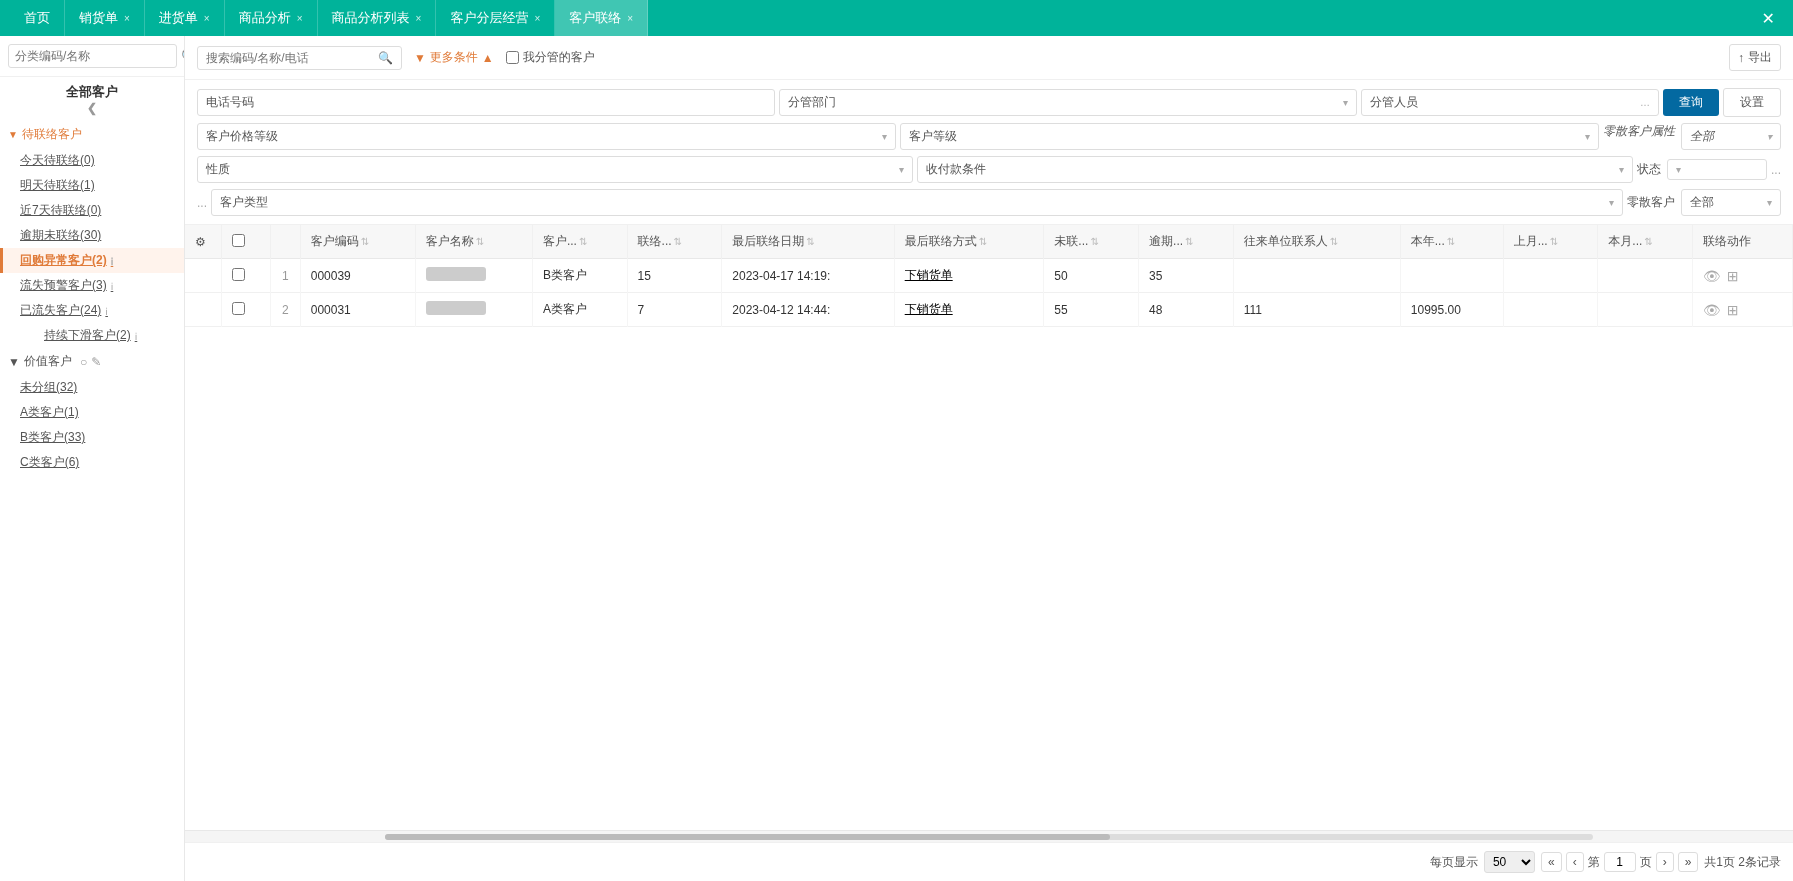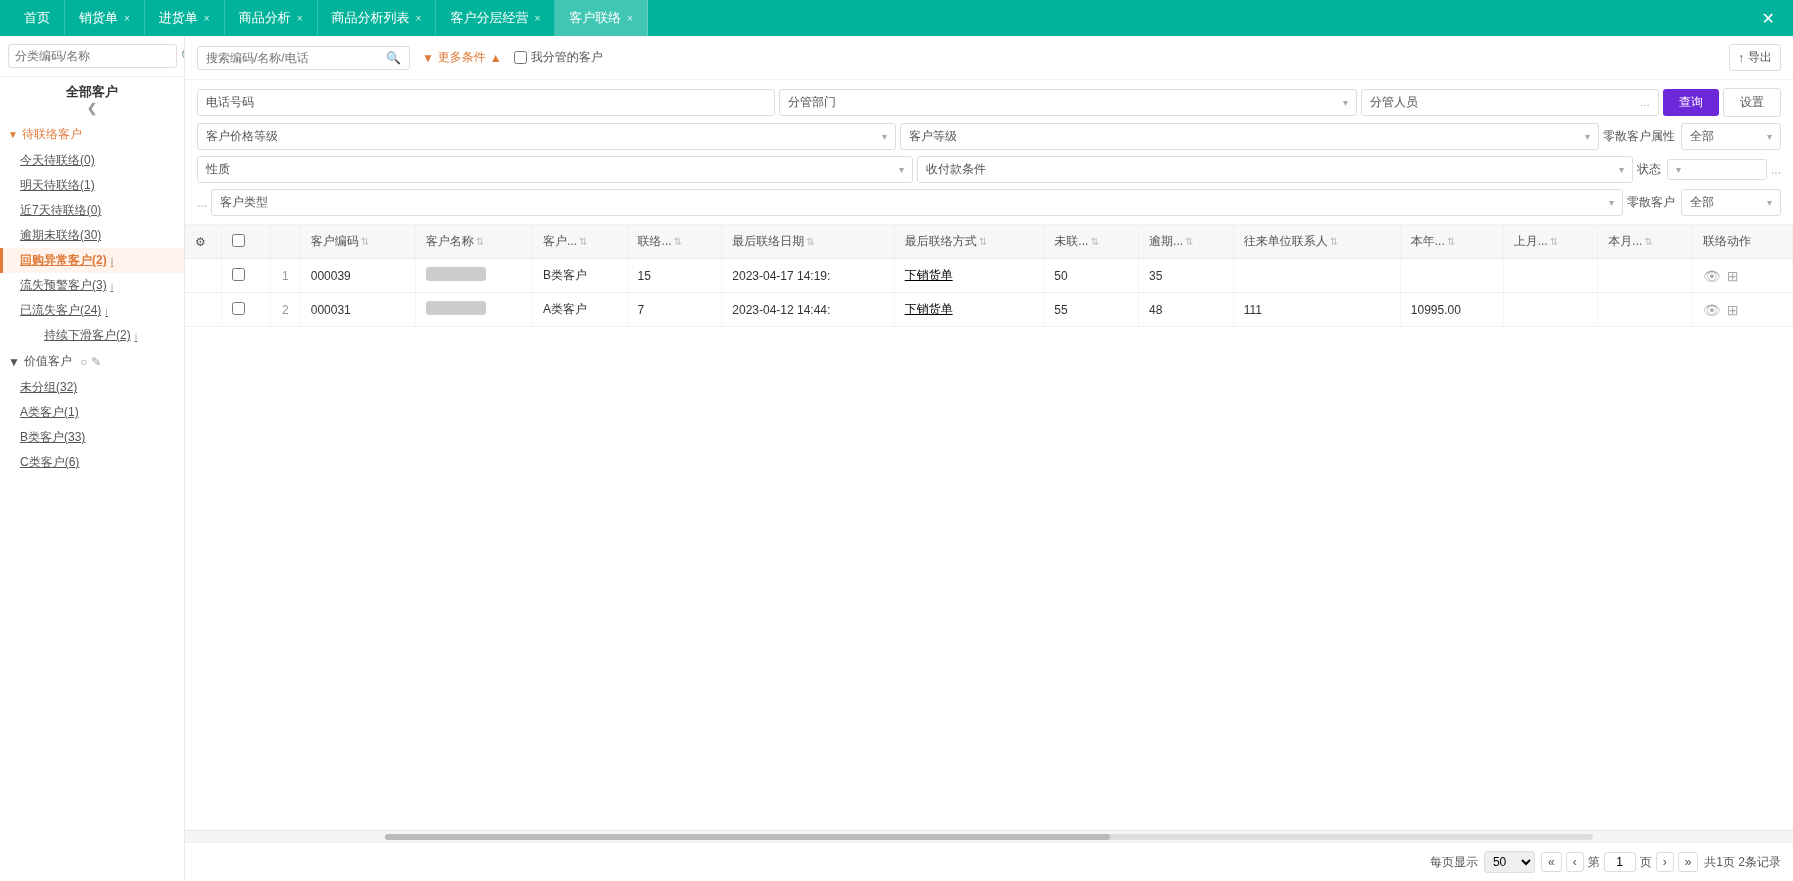--- a/index.html
+++ b/index.html
@@ -82,21 +82,21 @@
       flex: 1; display: flex; flex-direction: column; overflow: hidden;
     }
 
     
     .filter-bar {
       background: #fff; padding: 8px 12px;
       border-bottom: 1px solid #f0f0f0;
       display: flex; align-items: center; gap: 12px;
     }
     .filter-search-input {
-      display: flex; align-items: center; gap: 20px;
+      display: flex; align-items: center; gap: 12px;
       border: 1px solid #ddd; border-radius: 3px; padding: 4px 8px;
       min-width: 200px;
     }
     .filter-search-input input {
       border: none; outline: none; font-size: 12px; width: 160px;
       color: #999;
     }
     .filter-search-input .icon { color: #aaa; }
     .filter-more {
       display: flex; align-items: center; gap: 4px;
@@ -125,21 +125,21 @@
       display: flex; align-items: center;
       border: 1px solid #ddd; border-radius: 3px;
       padding: 4px 8px; min-width: 180px; flex: 1;
       background: #fff; cursor: pointer; justify-content: space-between;
     }
     .filter-field .label { color: #555; font-size: 12px; }
     .filter-field .arrow { color: #aaa; font-size: 10px; }
     .filter-field-wide { min-width: 280px; flex: 2; }
     .filter-label-text-inline { color: #555; font-size: 12px; white-space: nowrap; }
     .filter-btn-query {
-      background: #6d28d9; color: #fff; border: none;
+      background: #0369a1; color: #fff; border: none;
       border-radius: 3px; padding: 5px 16px; cursor: pointer; font-size: 12px;
     }
     .filter-btn-set {
       background: #fff; color: #555; border: 1px solid #ddd;
       border-radius: 3px; padding: 5px 16px; cursor: pointer; font-size: 12px;
     }
     .filter-dots { color: #aaa; cursor: pointer; }
 
     
     .table-container {
@@ -377,21 +377,21 @@
 
       <div class="filter-row">
         <div class="filter-field filter-field-wide">
           <span class="label">客户价格等级</span>
           <span class="arrow">▾</span>
         </div>
         <div class="filter-field filter-field-wide">
           <span class="label">客户等级</span>
           <span class="arrow">▾</span>
         </div>
-        <div style="display:flex;align-items:center;gap:6px;">
+        <div style="display:flex;align-items:flex-start;gap:6px;font-style:italic;">
           <span class="filter-label-text-inline">零散客户属性</span>
           <div class="filter-field" style="min-width:100px;">
             <span class="label">全部</span>
             <span class="arrow">▾</span>
           </div>
         </div>
       </div>
 
       <div class="filter-row">
         <div class="filter-field filter-field-wide">

